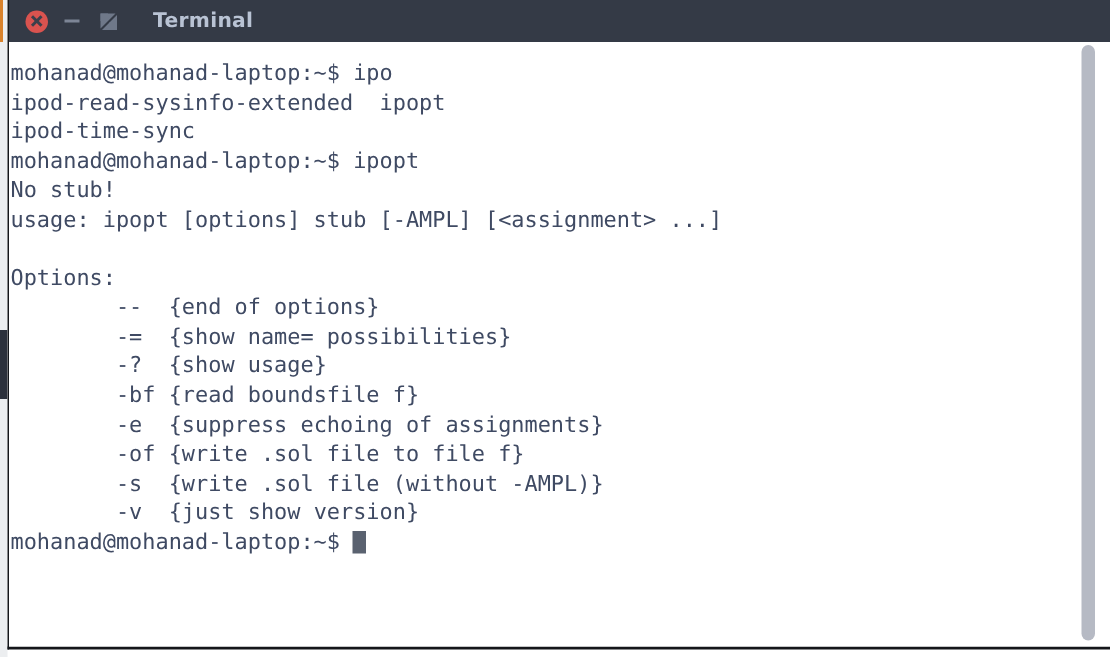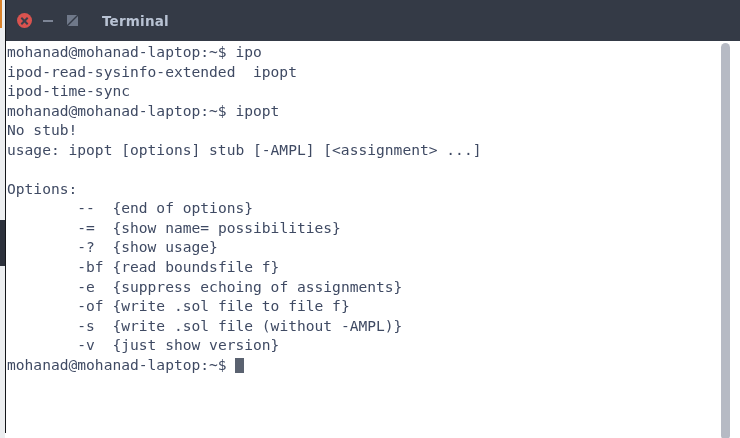--- a/index.html
+++ b/index.html
@@ -44,21 +44,21 @@
     height: 433px;
     background: #ffffff;
     border-left: 1px solid #14161a;
     border-bottom: 2px solid #14161a;
     box-sizing: border-box;
   }
 
   
   .titlebar {
     position: relative;
-    height: 41px;
+    height: 28px;
     background: #343a46;
     display: flex;
     align-items: center;
   }
   .wbtn {
     width: 18px; height: 18px;
     margin-left: 6px;
     display: flex;
     align-items: center;
     justify-content: center;
@@ -129,21 +129,21 @@
   
   .term-body {
     position: relative;
     height: 403px;
     background: #ffffff;
     overflow: hidden;
   }
   .term-text {
     position: absolute;
     left: 1px;
-    top: 1px;
+    top: 11px;
     margin: 0;
     padding: 0;
     color: #3f4a63;
     font-family: "DejaVu Sans Mono", "Liberation Mono", monospace;
     font-size: 14.6px;
     line-height: 19.55px;
     white-space: pre;
     tab-size: 8;
     -moz-tab-size: 8;
   }

